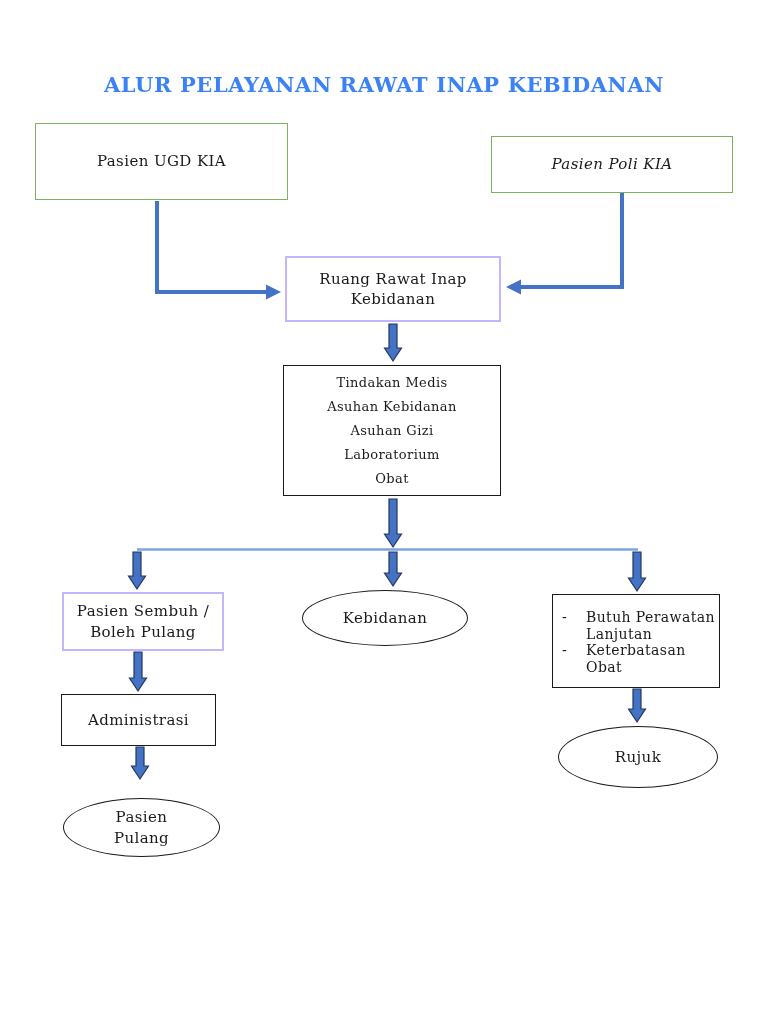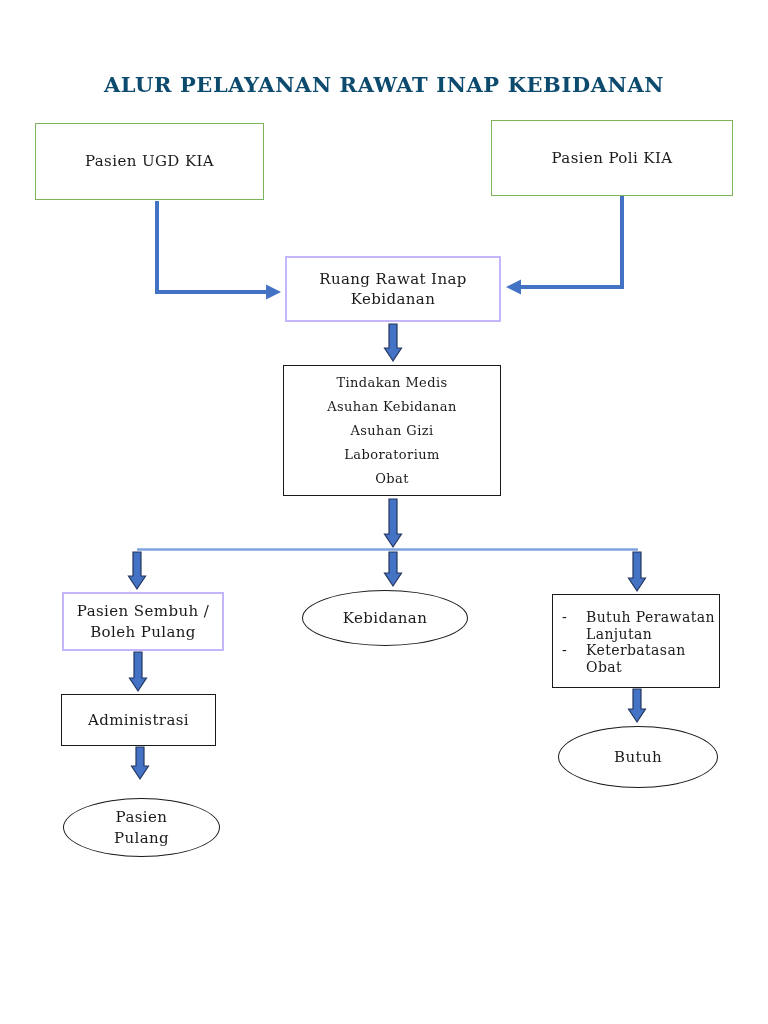--- a/index.html
+++ b/index.html
@@ -4,33 +4,33 @@
 <style>
   html,body{margin:0;padding:0;}
   body{
     width:768px;height:1024px;background:#ffffff;position:relative;
     font-family:"DejaVu Serif","Liberation Serif",serif;color:#1a1a1a;
     overflow:hidden;
   }
   .abs{position:absolute;box-sizing:border-box;}
   .title{
     top:72px;left:0;width:768px;text-align:center;
-    font-size:21px;font-weight:bold;letter-spacing:.6px;color:#0c4a6e;
+    font-size:21px;font-weight:bold;letter-spacing:.6px;color:#3b82f6;
   }
   .node{
     display:flex;flex-direction:column;align-items:center;justify-content:center;
     text-align:center;font-size:15px;letter-spacing:.4px;line-height:1.35;
     background:#fff;
   }
   .green-box{border:1.6px solid #7cb45c;}
   .black-box{border:2px solid #c4b5fd;}
   .thin-black-box{border:1.6px solid #1a1a1a;}
   .ellipse{border:1.6px solid #1a1a1a;border-radius:50%;}
-  .box-a{left:35px;top:123px;width:229px;height:77px;}
-  .box-b{left:491px;top:120px;width:242px;height:76px;}
+  .box-a{left:35px;top:123px;width:253px;height:77px;}
+  .box-b{left:491px;top:136px;width:242px;height:57px;font-style:italic;}
   .box-c{left:285px;top:256px;width:216px;height:66px;}
   .box-d{left:283px;top:365px;width:218px;height:131px;justify-content:space-evenly;font-size:13px;line-height:1.2;}
   .box-e{left:62px;top:592px;width:162px;height:59px;}
   .ell-f{left:302px;top:590px;width:166px;height:56px;}
   .box-g{
     left:552px;top:594px;width:168px;height:94px;
     justify-content:flex-start;align-items:stretch;text-align:left;
     font-size:14px;line-height:16.5px;padding:14px 4px 0 9px;
   }
   .box-h{left:61px;top:694px;width:155px;height:52px;}
@@ -121,14 +121,14 @@
 <div class="abs node thin-black-box box-h">
   <div>Administrasi</div>
 </div>
 
 <div class="abs node ellipse ell-i">
   <div>Pasien</div>
   <div>Pulang</div>
 </div>
 
 <div class="abs node ellipse ell-j">
-  <div>Butuh</div>
+  <div>Rujuk</div>
 </div>
 
 </body></html>

